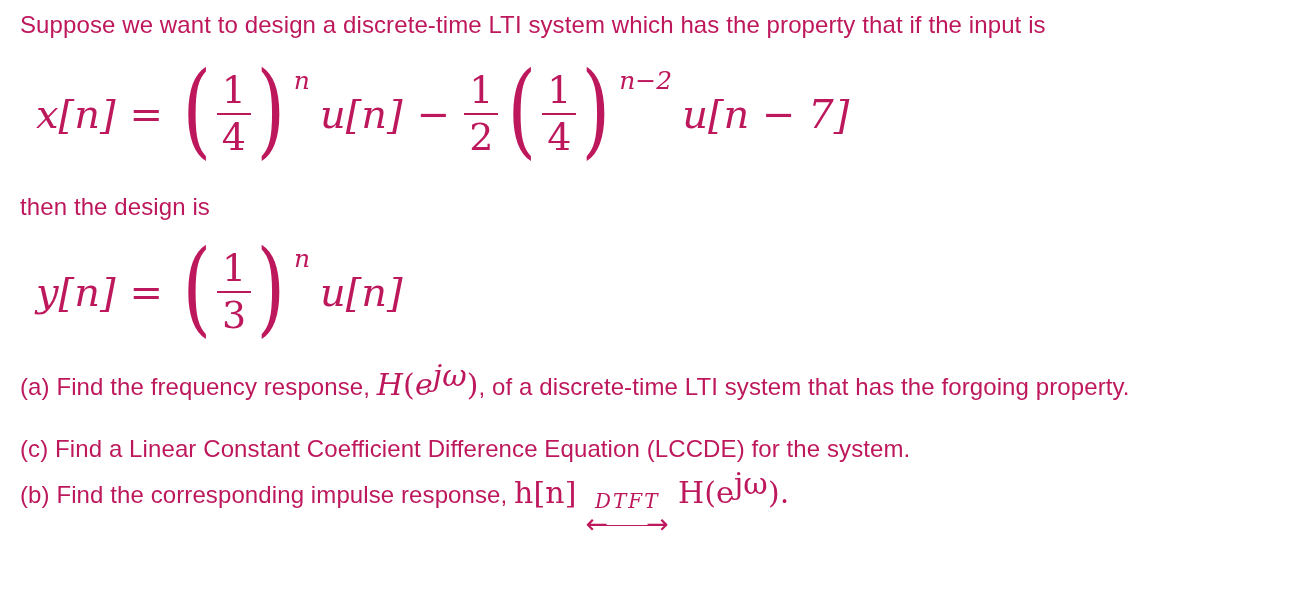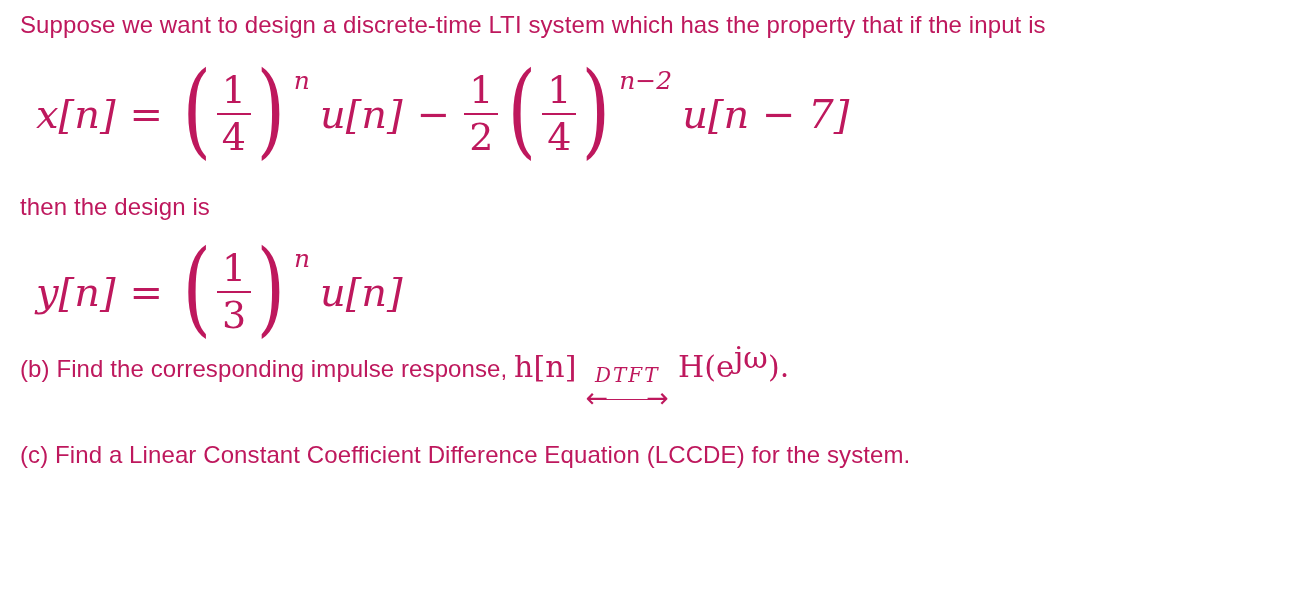--- a/index.html
+++ b/index.html
@@ -149,26 +149,27 @@
     <span class="bigparen">(</span>
     <span class="frac">
       <span class="num">1</span>
       <span class="den">3</span>
     </span>
     <span class="bigparen">)</span>
     <span class="exp mi">n</span>
     <span class="mi term">u[n]</span>
   </div>
 
+  <p class="body-text part-line part-a"><span>(a) Find the frequency response, </span><span class="imath mi">H</span><span class="imath">(</span><span class="imath mi">e</span><sup class="imath mi">jω</sup><span class="imath">)</span><span>, of a discrete-time LTI system that has the forgoing property.</span></p>
+
+  <p class="body-text part-line part-c">(c) Find a Linear Constant Coefficient Difference Equation (LCCDE) for the system.</p>
 
   <p class="body-text part-line part-b"><span>(b) Find the corresponding impulse response, </span><span class="imath">h[n]</span><span class="xarrow">
         <span class="xarrow-label">DTFT</span>
         <span class="xarrow-body">
           <span>←</span>
           <span class="xarrow-shaft"></span>
           <span>→</span>
         </span>
       </span><span class="imath">H(e</span><sup class="imath">jω</sup><span class="imath">).</span></p>
 
-  <p class="body-text part-line part-c">(c) Find a Linear Constant Coefficient Difference Equation (LCCDE) for the system.</p>
-
 
 </div>
 
 </body></html>

